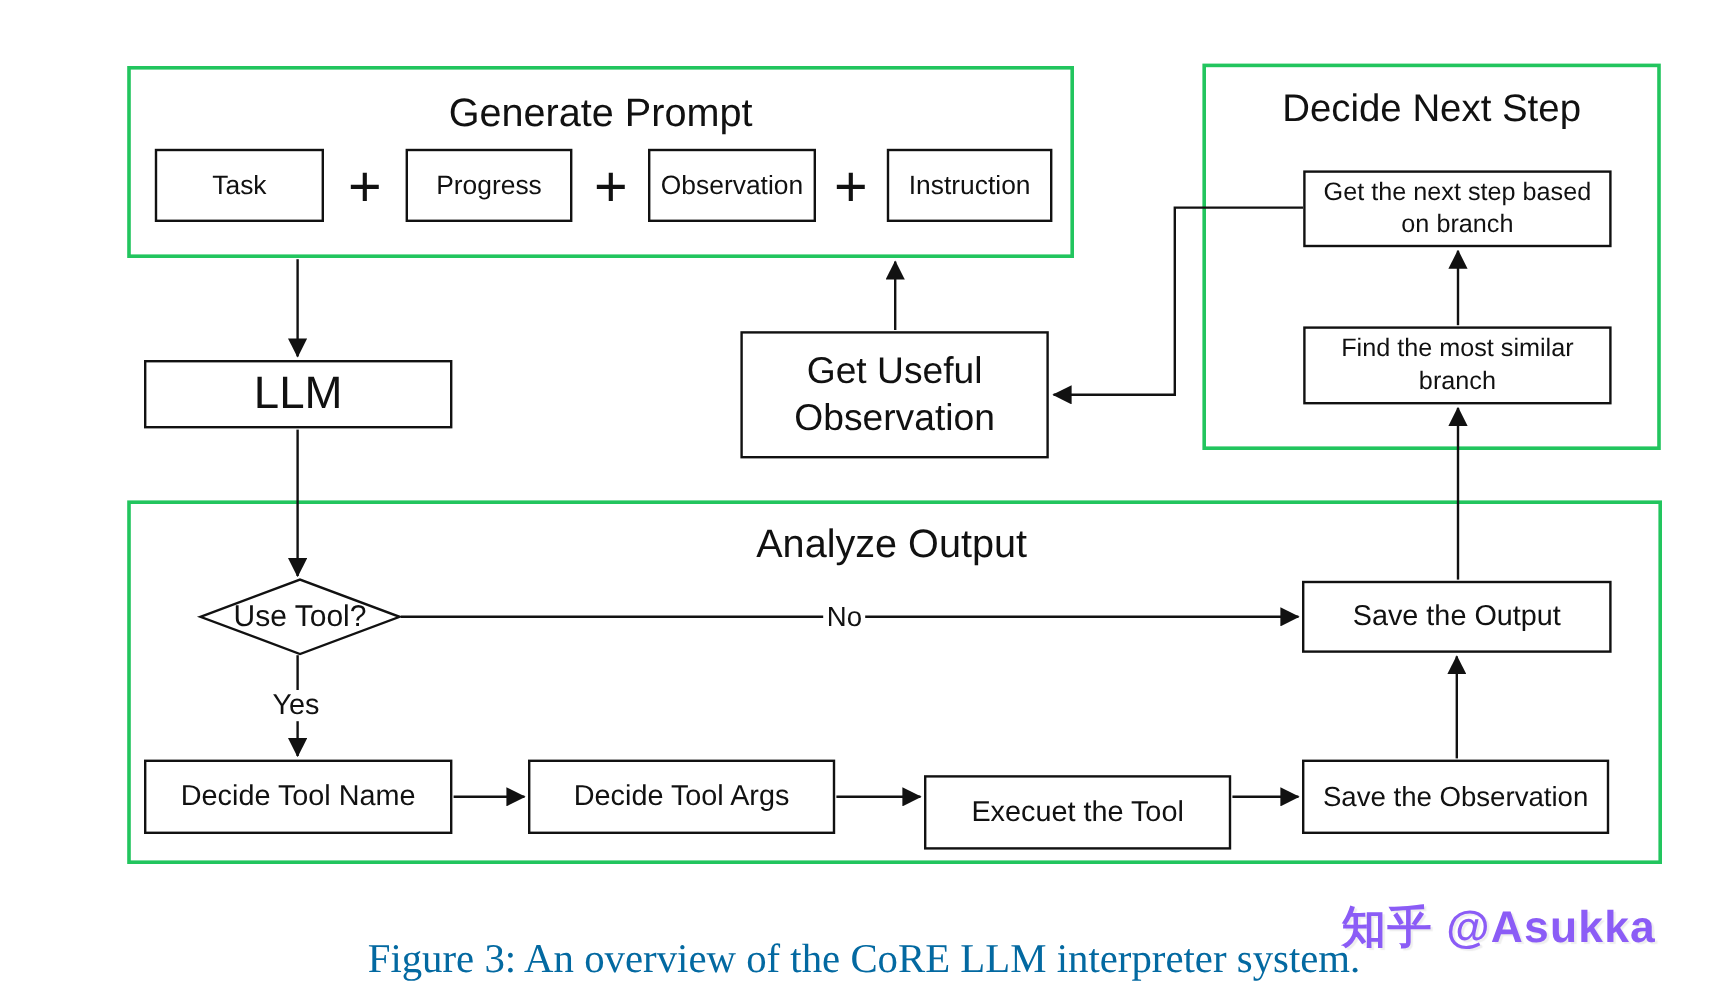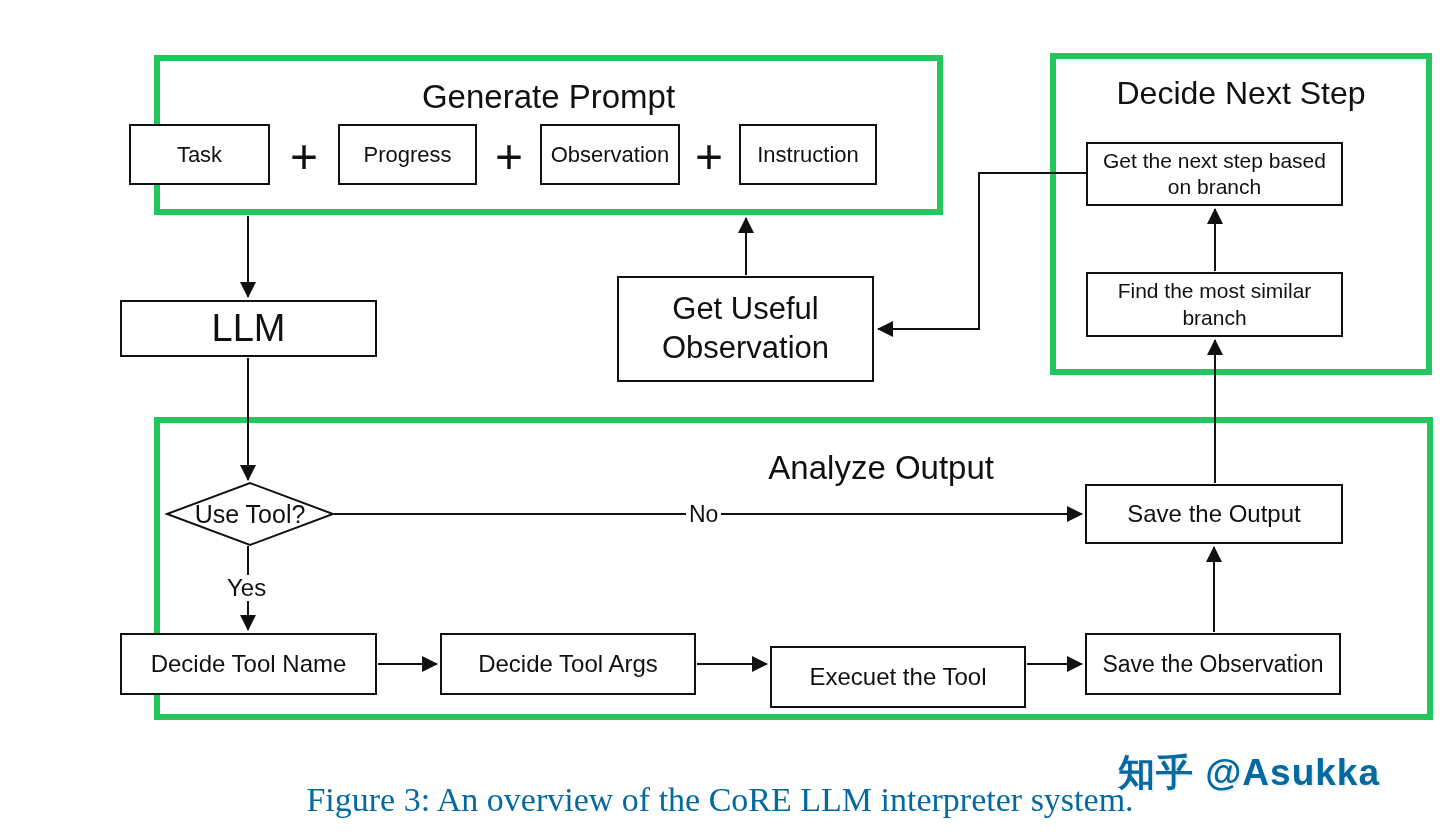--- a/index.html
+++ b/index.html
@@ -1,31 +1,31 @@
 <!DOCTYPE html>
 <html><head>
 <meta charset="utf-8">
 <style>
   html,body{margin:0;padding:0;background:#fff;}
   .stage{position:relative;width:1440px;height:834px;background:#fff;overflow:hidden;
          font-family:"Liberation Sans",sans-serif;color:#111;}
   svg.wires{position:absolute;left:0;top:0;width:1440px;height:834px;z-index:1;pointer-events:none;}
-  .frame{position:absolute;border:6px solid #22c55e;background:transparent;box-sizing:border-box;z-index:0;margin-left:48px;}
+  .frame{position:absolute;border:3px solid #22c55e;background:transparent;box-sizing:border-box;z-index:0;}
   .frame-title{position:absolute;left:0;width:100%;text-align:center;white-space:nowrap;}
   .box{position:absolute;border:2px solid #111;background:#fff;box-sizing:border-box;z-index:2;
        display:flex;align-items:center;justify-content:center;text-align:center;line-height:1.25;}
   .plus{position:absolute;width:52px;height:60px;display:flex;align-items:center;justify-content:center;
         font-size:48px;font-weight:300;z-index:2;}
   .wire-label{position:absolute;background:#fff;padding:1px 3px;z-index:2;line-height:1;}
   .diamond-label{position:absolute;left:167px;top:483px;width:166px;height:62px;z-index:2;
         display:flex;align-items:center;justify-content:center;font-size:25px;}
   .caption{position:absolute;left:0;top:781px;width:100%;text-align:center;z-index:3;
         font-family:"Liberation Serif",serif;font-size:34px;color:#0369a1;}
   .watermark{position:absolute;left:1118px;top:748px;z-index:2;font-size:37px;font-weight:600;
-        color:#0369a1;letter-spacing:1px;text-shadow:2px 2px 1px #eeeeee;white-space:nowrap;}
+        color:#8b5cf6;letter-spacing:1px;text-shadow:2px 2px 1px #eeeeee;white-space:nowrap;}
 </style>
 </head>
 <body>
 
 <div class="stage">
 
   <svg class="wires" viewBox="0 0 1440 834" xmlns="http://www.w3.org/2000/svg">
     <defs>
       <marker id="arrow" viewBox="0 0 16 16" refX="15" refY="8" markerWidth="16" markerHeight="16" markerUnits="userSpaceOnUse" orient="auto">
         <path d="M0,0 L16,8 L0,16 Z" fill="#111"></path>
@@ -63,21 +63,21 @@
 
   <div class="box" style="left:617px;top:276px;width:257px;height:106px;font-size:31px;padding:0 18px;">Get Useful Observation</div>
 
   <div class="frame" style="left:1002px;top:53px;width:382px;height:322px;">
     <div class="frame-title" style="top:16px;font-size:32px;">Decide Next Step</div>
   </div>
   <div class="box" style="left:1086px;top:142px;width:257px;height:64px;font-size:21px;padding:0 12px;">Get the next step based on branch</div>
   <div class="box" style="left:1086px;top:272px;width:257px;height:65px;font-size:21px;padding:0 28px;">Find the most similar branch</div>
 
   <div class="frame" style="left:106px;top:417px;width:1279px;height:303px;">
-    <div class="frame-title" style="left:434px;top:26px;width:400px;font-size:33px;text-align:right;">Analyze Output</div>
+    <div class="frame-title" style="left:434px;top:14px;width:400px;font-size:33px;">Analyze Output</div>
   </div>
 
   <div class="diamond-label">Use Tool?</div>
   <div class="wire-label" style="left:686px;top:502px;font-size:23px;">No</div>
   <div class="wire-label" style="left:224px;top:575px;font-size:24px;">Yes</div>
 
   <div class="box" style="left:1085px;top:484px;width:258px;height:60px;font-size:24px;text-align:center;">Save the Output</div>
   <div class="box" style="left:120px;top:633px;width:257px;height:62px;font-size:24px;">Decide Tool Name</div>
   <div class="box" style="left:440px;top:633px;width:256px;height:62px;font-size:24px;">Decide Tool Args</div>
   <div class="box" style="left:770px;top:633px;width:256px;height:62px;font-size:24px;margin-top:13px;">Execuet the Tool</div>

